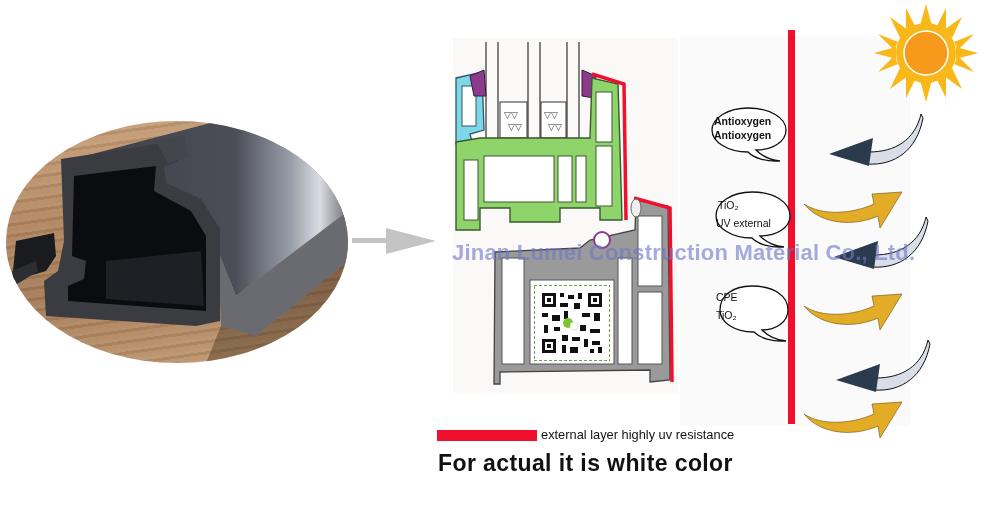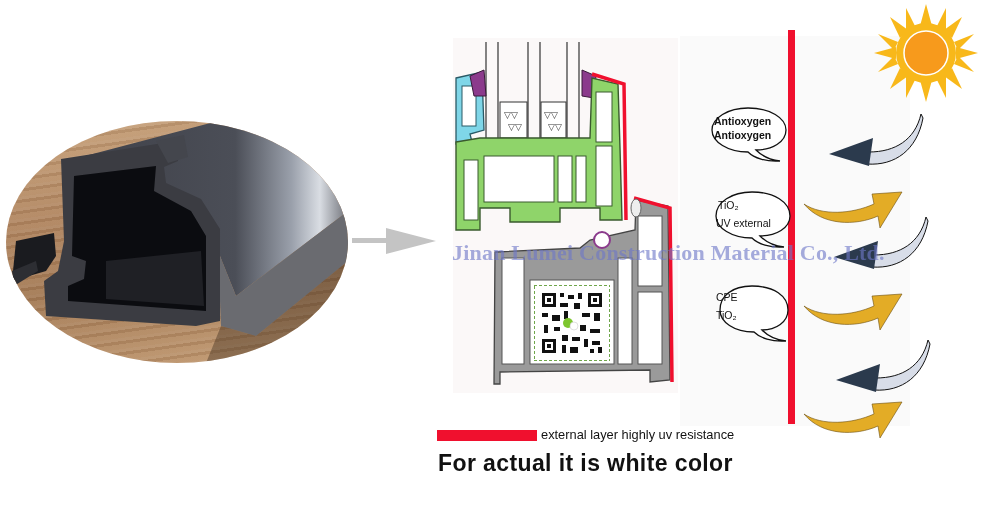--- a/index.html
+++ b/index.html
@@ -9,21 +9,21 @@
   .photo{left:6px;left:6px;top:121px;width:342px;height:242px;border-radius:50%;overflow:hidden;
     background:linear-gradient(170deg,#c9a47d 0%,#b08560 35%,#a37a55 60%,#c49c74 100%);}
   .grain{position:absolute;inset:0;background:repeating-linear-gradient(172deg,rgba(255,255,255,0.08) 0 3px,rgba(90,55,30,0.10) 3px 6px,rgba(255,240,220,0.06) 6px 11px);}
   .photo svg{position:absolute;left:0;top:0;}
   .flow-arrow{left:352px;top:228px;}
   .cad-bg{left:453px;top:38px;width:225px;height:355px;background:#fbf8f8;}
   .panel-bg{left:680px;top:36px;width:230px;height:390px;background:#fafafa;}
   .redline{left:788px;top:30px;width:7px;height:394px;background:#f0102e;}
   .bubble{position:absolute;}
   .bubble-text{position:absolute;font-size:10.5px;color:#111;text-align:left;line-height:14px;font-family:"Liberation Sans",sans-serif;}
-  .watermark{left:452px;top:240px;font-family:Liberation Serif, serif;font-weight:bold;font-size:22px;color:rgba(110,120,200,0.62);white-space:nowrap;letter-spacing:0.2px;}
+  .watermark{left:452px;top:240px;font-family:Liberation Sans, sans-serif;font-weight:bold;font-size:22px;color:rgba(110,120,200,0.62);white-space:nowrap;letter-spacing:0.2px;}
   .legend-bar{left:437px;top:430px;width:100px;height:11px;background:#f0102e;}
   .legend-text{left:541px;top:427px;font-size:13.5px;color:#111;white-space:nowrap;transform:scaleX(0.95);transform-origin:left;}
   .note-text{left:438px;top:450px;font-size:23px;font-weight:bold;color:#111;white-space:nowrap;letter-spacing:0.4px;}
 </style>
 </head>
 <body>
 
 <div class="abs photo">
   <div class="grain"></div>
   <svg width="342" height="242" viewBox="0 0 342 242">

